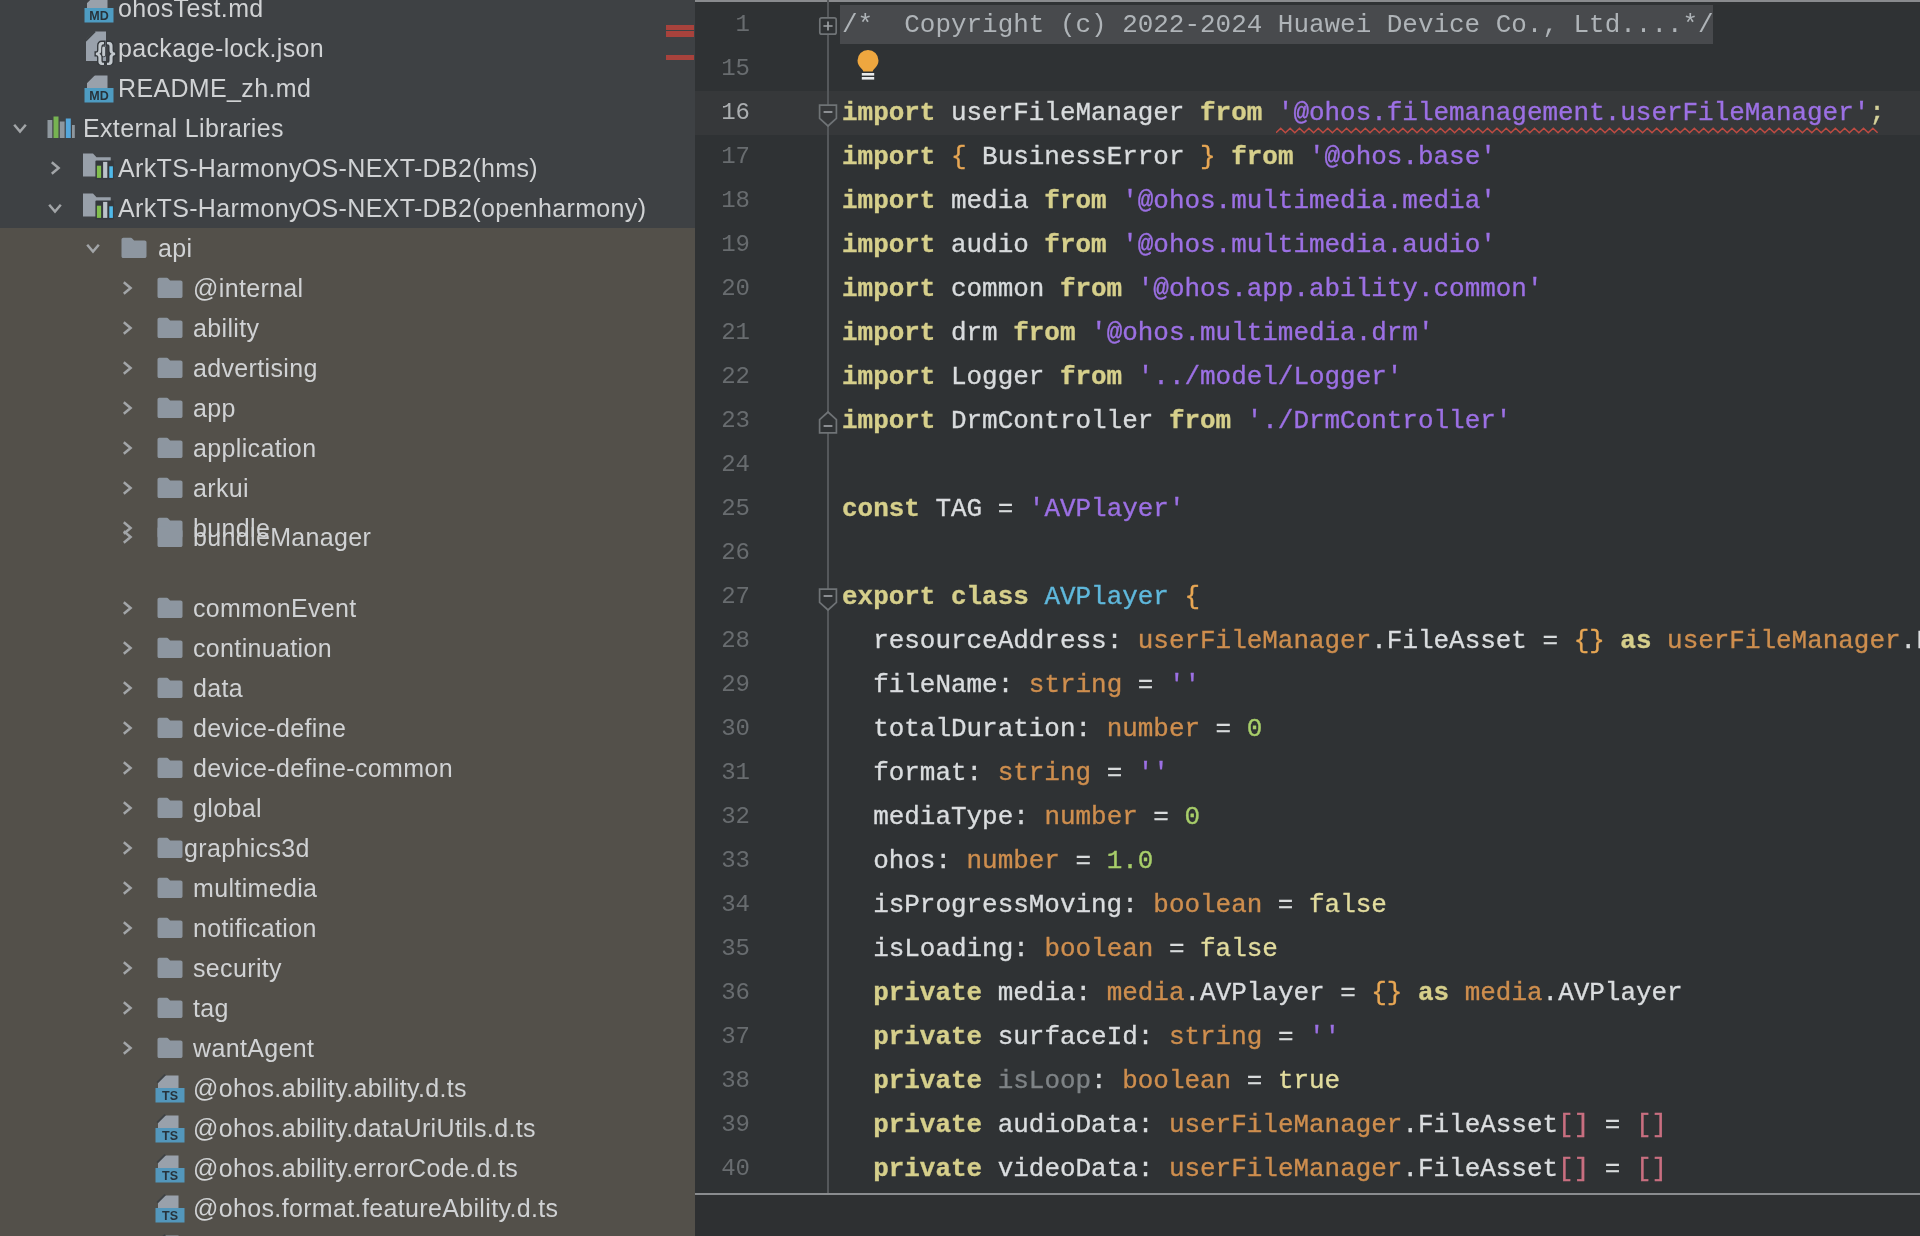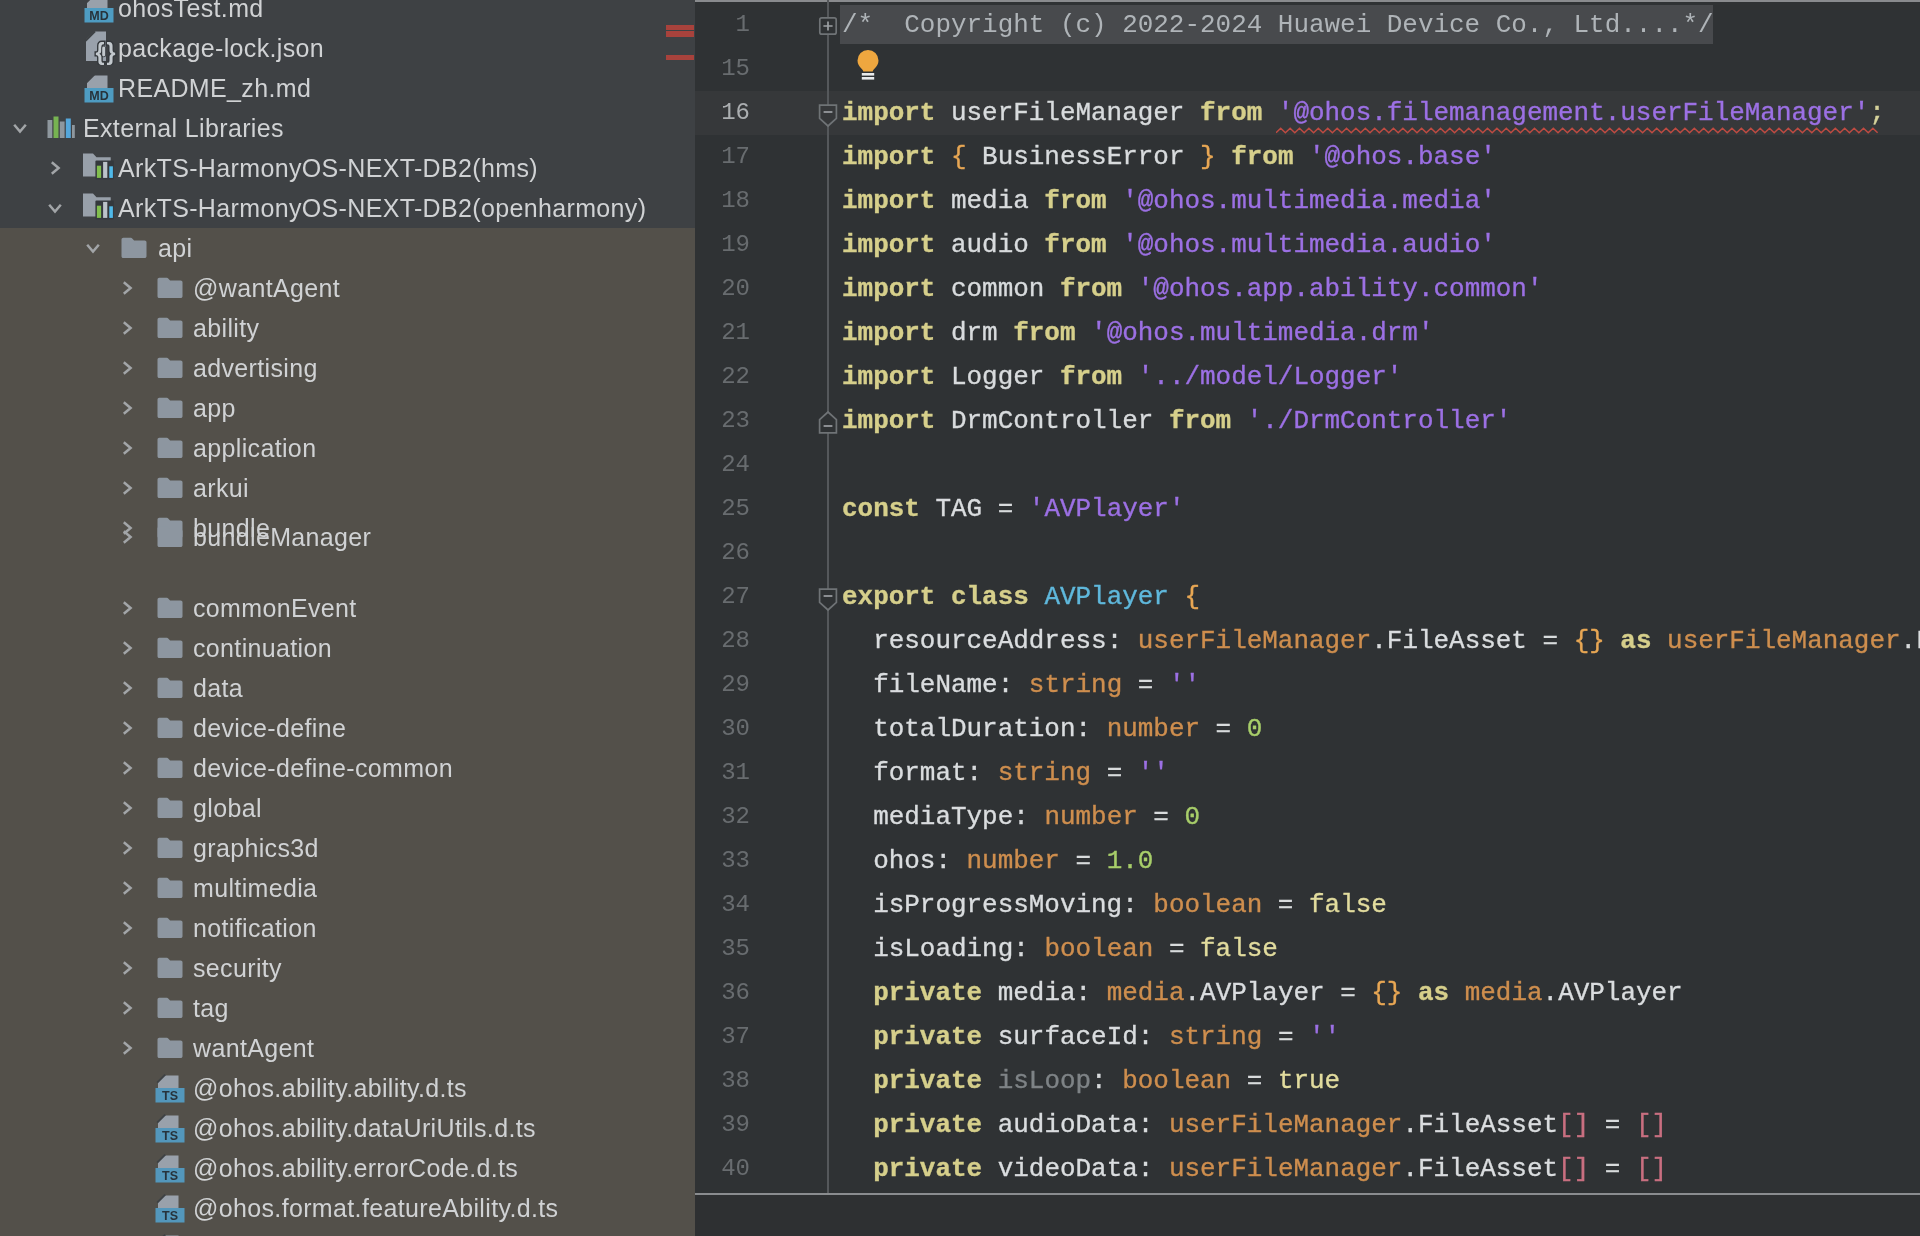--- a/index.html
+++ b/index.html
@@ -118,21 +118,21 @@
         </svg>
         <span class="lbl" style="left:158px">api</span>
       </div>
 <div class="trow" style="top:268px">
         <svg class="abs" style="left:118px;top:11px" width="18" height="18" viewBox="0 0 18 18">
           <path d="M5.8 3.2 L12.6 9 L5.8 14.8" fill="none" stroke="#A2A5A8" stroke-width="2.5"></path>
         </svg>
         <svg class="abs" style="left:156px;top:8px" width="28" height="24" viewBox="0 0 28 24">
           <path d="M1.5 3.6 C1.5 2.6 2.3 1.8 3.3 1.8 h7.6 c.5 0 1 .2 1.3 .6 l1.9 2 h10.6 c1 0 1.8 .8 1.8 1.8 v14 c0 1 -.8 1.8 -1.8 1.8 H3.3 c-1 0-1.8-.8-1.8-1.8 z" fill="#8D96A0"></path>
         </svg>
-        <span class="lbl" style="left:193px">@wantAgent</span>
+        <span class="lbl" style="left:193px">@internal</span>
       </div>
 <div class="trow" style="top:308px">
         <svg class="abs" style="left:118px;top:11px" width="18" height="18" viewBox="0 0 18 18">
           <path d="M5.8 3.2 L12.6 9 L5.8 14.8" fill="none" stroke="#A2A5A8" stroke-width="2.5"></path>
         </svg>
         <svg class="abs" style="left:156px;top:8px" width="28" height="24" viewBox="0 0 28 24">
           <path d="M1.5 3.6 C1.5 2.6 2.3 1.8 3.3 1.8 h7.6 c.5 0 1 .2 1.3 .6 l1.9 2 h10.6 c1 0 1.8 .8 1.8 1.8 v14 c0 1 -.8 1.8 -1.8 1.8 H3.3 c-1 0-1.8-.8-1.8-1.8 z" fill="#8D96A0"></path>
         </svg>
         <span class="lbl" style="left:193px">ability</span>
       </div>
@@ -244,21 +244,21 @@
         </svg>
         <span class="lbl" style="left:193px">global</span>
       </div>
 <div class="trow" style="top:828px">
         <svg class="abs" style="left:118px;top:11px" width="18" height="18" viewBox="0 0 18 18">
           <path d="M5.8 3.2 L12.6 9 L5.8 14.8" fill="none" stroke="#A2A5A8" stroke-width="2.5"></path>
         </svg>
         <svg class="abs" style="left:156px;top:8px" width="28" height="24" viewBox="0 0 28 24">
           <path d="M1.5 3.6 C1.5 2.6 2.3 1.8 3.3 1.8 h7.6 c.5 0 1 .2 1.3 .6 l1.9 2 h10.6 c1 0 1.8 .8 1.8 1.8 v14 c0 1 -.8 1.8 -1.8 1.8 H3.3 c-1 0-1.8-.8-1.8-1.8 z" fill="#8D96A0"></path>
         </svg>
-        <span class="lbl" style="left:193px">graphics3d</span>
+        <span class="lbl" style="left:184px">graphics3d</span>
       </div>
 <div class="trow" style="top:868px">
         <svg class="abs" style="left:118px;top:11px" width="18" height="18" viewBox="0 0 18 18">
           <path d="M5.8 3.2 L12.6 9 L5.8 14.8" fill="none" stroke="#A2A5A8" stroke-width="2.5"></path>
         </svg>
         <svg class="abs" style="left:156px;top:8px" width="28" height="24" viewBox="0 0 28 24">
           <path d="M1.5 3.6 C1.5 2.6 2.3 1.8 3.3 1.8 h7.6 c.5 0 1 .2 1.3 .6 l1.9 2 h10.6 c1 0 1.8 .8 1.8 1.8 v14 c0 1 -.8 1.8 -1.8 1.8 H3.3 c-1 0-1.8-.8-1.8-1.8 z" fill="#8D96A0"></path>
         </svg>
         <span class="lbl" style="left:193px">multimedia</span>
       </div>

